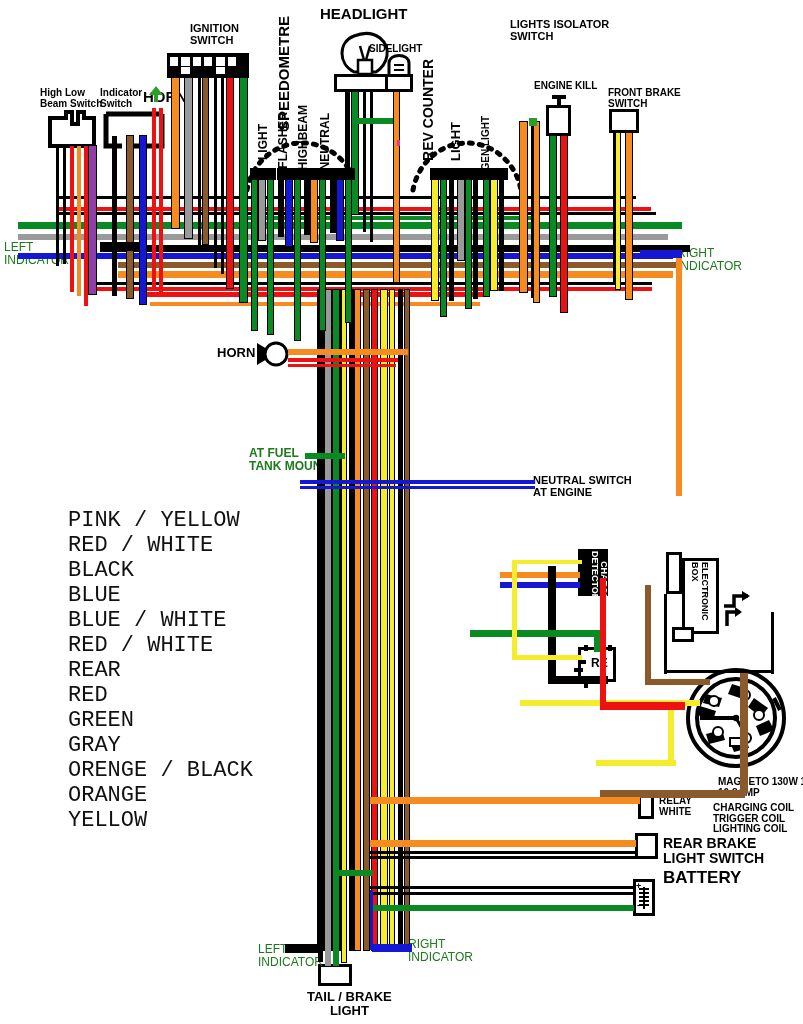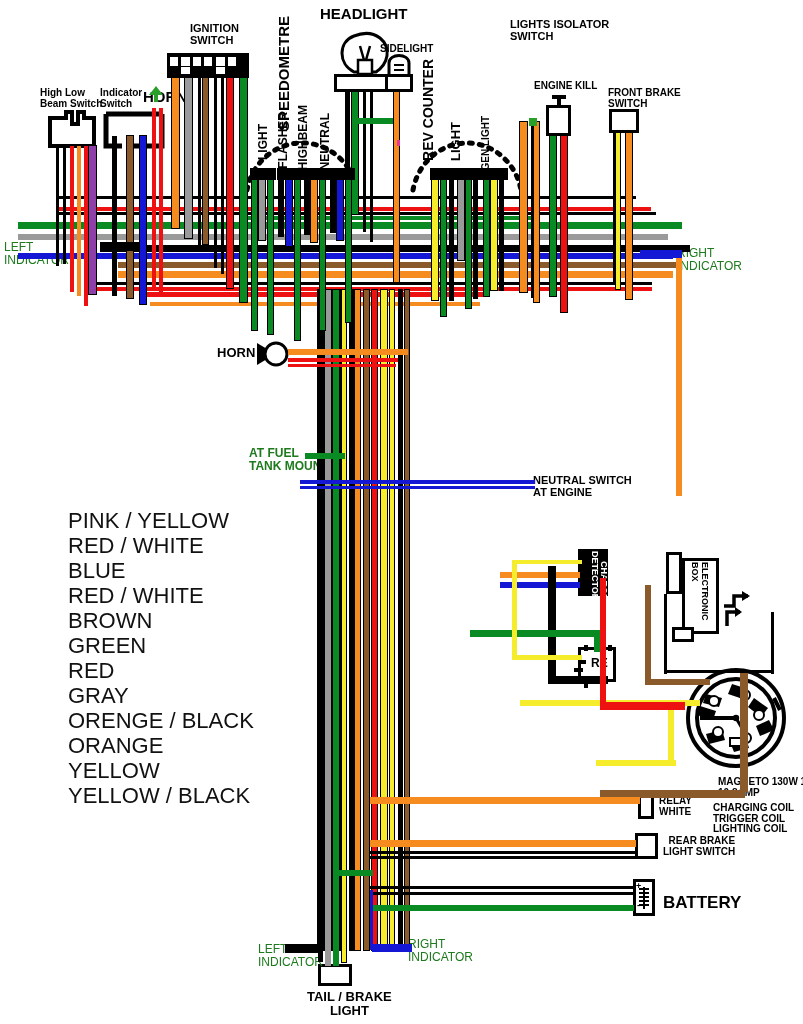--- a/index.html
+++ b/index.html
@@ -9,21 +9,21 @@
   .lbl{position:absolute;font-family:"Liberation Sans",sans-serif;font-weight:bold;color:#000;
        line-height:1.05;white-space:pre;letter-spacing:0px;}
   .lbl.g{color:#1d7a1d;}
   .vert{writing-mode:vertical-rl;text-orientation:mixed;}
   .vertup{writing-mode:vertical-rl;transform:rotate(180deg);text-orientation:mixed;}
   .w{position:absolute;}           
   .box{position:absolute;border:3px solid #000;background:#fff;box-sizing:border-box;}
   .boxk{position:absolute;background:#000;}
   .legend{position:absolute;font-family:"Liberation Sans",sans-serif;font-size:22px;
           color:#111;line-height:25px;letter-spacing:0px;}
-  .legend div{white-space:pre;}
+  .legend div{white-space:pre;font-family:Liberation Mono, monospace;}
   svg{position:absolute;overflow:visible;}
 </style>
 </head>
 <body>
 
 <div id="stage">
 
   <div id="wires">
       <div class="w" style="left: 56px; top: 146px; width: 3px; height: 120px; background: rgb(0, 0, 0); z-index: 3;"></div>
       <div class="w" style="left: 63px; top: 146px; width: 3px; height: 118px; background: rgb(0, 0, 0); z-index: 3;"></div>
@@ -267,21 +267,21 @@
 
   <div class="lbl" style="left:40px;top:88px;font-size:10px;">High Low
 Beam Switch</div>
   <div class="lbl" style="left:100px;top:88px;font-size:10px;">Indicator
 Switch</div>
   <div class="lbl" style="left:143px;top:89px;font-size:15px;">HORN</div>
   <div class="lbl" style="left:190px;top:23px;font-size:11px;">IGNITION
 SWITCH</div>
   <div class="lbl vertup" style="left:276px;top:16px;font-size:15px;">SPEEDOMETRE</div>
   <div class="lbl" style="left:320px;top:6px;font-size:15px;">HEADLIGHT</div>
-  <div class="lbl" style="left:380px;top:44px;font-size:10px;">SIDELIGHT</div>
+  <div class="lbl" style="left:369px;top:44px;font-size:10px;">SIDELIGHT</div>
   <div class="lbl vertup" style="left:421px;top:59px;font-size:14px;">REV COUNTER</div>
   <div class="lbl" style="left:510px;top:19px;font-size:11px;">LIGHTS ISOLATOR
 SWITCH</div>
   <div class="lbl" style="left:534px;top:81px;font-size:10px;">ENGINE KILL</div>
   <div class="lbl" style="left:608px;top:88px;font-size:10px;">FRONT BRAKE
 SWITCH</div>
 
   <div class="lbl vertup" style="left:257px;top:124px;font-size:12px;">LIGHT</div>
   <div class="lbl vertup" style="left:277px;top:112px;font-size:12px;">FLASHER</div>
   <div class="lbl vertup" style="left:297px;top:105px;font-size:12px;">HIGHBEAM</div>
@@ -306,46 +306,47 @@
   <div class="lbl vert" style="left:690px;top:562px;font-size:9px;">ELECTRONIC
 BOX</div>
   <div class="lbl" style="left:591px;top:657px;font-size:12px;">RE</div>
   <div class="lbl" style="left:718px;top:777px;font-size:10px;">MAGNETO 130W 12V
 10.8AMP</div>
   <div class="lbl" style="left:713px;top:803px;font-size:10px;">CHARGING COIL
 TRIGGER COIL
 LIGHTING COIL</div>
   <div class="lbl" style="left:659px;top:796px;font-size:10px;">RELAY
 WHITE</div>
-  <div class="lbl" style="left:663px;top:836px;font-size:10px;text-align:right;">REAR BRAKE
+  <div class="lbl" style="left:663px;top:836px;font-size:14px;">REAR BRAKE
 LIGHT SWITCH</div>
-  <div class="lbl" style="left:663px;top:894px;font-size:17px;">BATTERY</div>
+  <div class="lbl" style="left:663px;top:869px;font-size:17px;">BATTERY</div>
   <div class="lbl" style="left:636px;top:882px;font-size:9px;">+</div>
   <div class="lbl" style="left:637px;top:901px;font-size:9px;">-</div>
 
   <div class="lbl g" style="left:258px;top:943px;font-size:12px;font-weight:normal;">LEFT
 INDICATOR</div>
   <div class="lbl g" style="left:408px;top:938px;font-size:12px;font-weight:normal;">RIGHT
 INDICATOR</div>
   <div class="lbl" style="left:307px;top:990px;font-size:13px;text-align:center;">TAIL / BRAKE
 LIGHT</div>
 
   <div class="legend" style="left:68px;top:508px;" id="legend-list">
       <div>PINK / YELLOW</div>
       <div>RED / WHITE</div>
+      <div>BLACK</div>
       <div>BLUE</div>
+      <div>BLUE / WHITE</div>
       <div>RED / WHITE</div>
-      <div>BROWN</div>
+      <div>REAR</div>
+      <div>RED</div>
       <div>GREEN</div>
-      <div>RED</div>
       <div>GRAY</div>
       <div>ORENGE / BLACK</div>
       <div>ORANGE</div>
       <div>YELLOW</div>
-      <div>YELLOW / BLACK</div>
     </div>
 
 <svg width="16" height="16" style="left: 148px; top: 86px; position: absolute; z-index: 5;">
       <path d="M8,0 L15,9 L10,9 L10,16 L6,16 L6,9 L1,9 Z" fill="#2aa02a"></path>
     </svg>
     <div class="boxk" style="left: 250px; top: 168px; width: 26px; height: 12px; z-index: 6;"></div>
     <div class="boxk" style="left: 277px; top: 168px; width: 26px; height: 12px; z-index: 6;"></div>
     <div class="boxk" style="left: 303px; top: 168px; width: 26px; height: 12px; z-index: 6;"></div>
     <div class="boxk" style="left: 329px; top: 168px; width: 26px; height: 12px; z-index: 6;"></div>
     <div class="boxk" style="left: 430px; top: 168px; width: 26px; height: 12px; z-index: 6;"></div>

